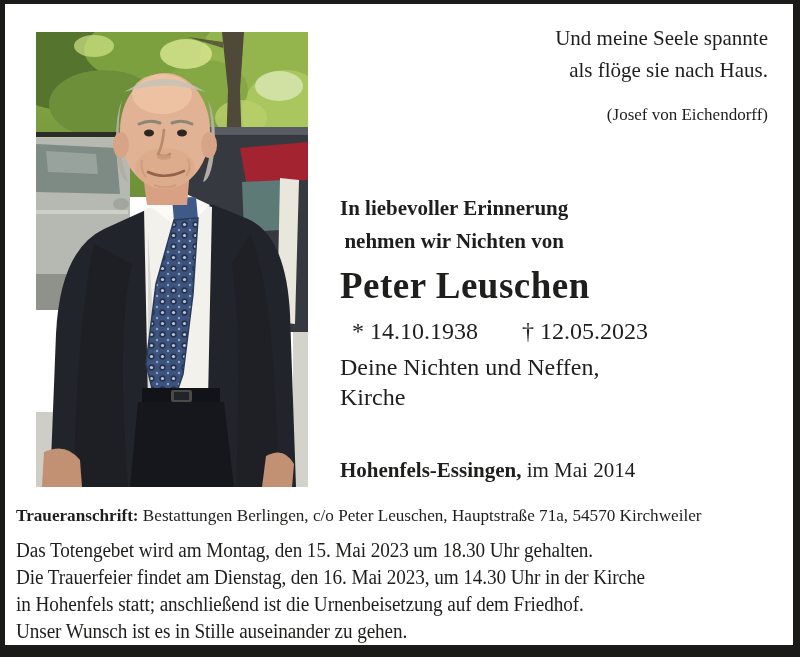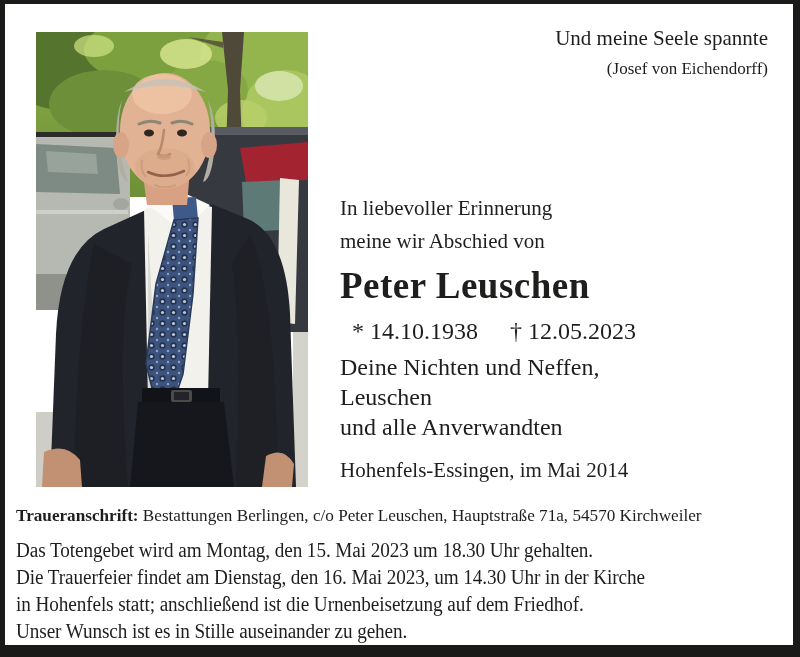--- a/index.html
+++ b/index.html
@@ -24,46 +24,47 @@
     width:272px;height:455px;
     display:block;
   }
   .poem{
     position:absolute;top:18px;right:25px;
     text-align:right;
     font-size:21px;line-height:32px;
     white-space:nowrap;
   }
   .poem-attr{
-    font-size:17px;line-height:24px;margin-top:3px;
+    font-size:17px;line-height:24px;margin-top:17px;
   }
   .intro{
     position:absolute;left:335px;top:188px;
-    font-weight:normal;font-size:21px;line-height:33px;
+    font-weight:bold;font-size:21px;line-height:33px;
     white-space:nowrap;
+    text-align:center;
   }
   .name{
     position:absolute;left:335px;top:261px;
     font-weight:bold;font-size:37px;line-height:42px;
     letter-spacing:0.5px;white-space:nowrap;
   }
   .dates{
     position:absolute;left:347px;top:312px;
     font-size:24px;line-height:30px;white-space:nowrap;
   }
-  .dates .birth{margin-right:32px;}
+  .dates .birth{margin-right:44px;}
   .mourners{
     position:absolute;left:335px;top:348px;
     font-size:24px;line-height:30px;white-space:nowrap;
   }
   .place-date{
     position:absolute;left:335px;top:452px;
     font-size:21px;line-height:28px;white-space:nowrap;
   }
-  .place-date .place{font-weight:normal;}
+  .place-date .place{font-weight:bold;}
   .address{
     position:absolute;left:11px;top:499px;
     font-size:17.5px;line-height:24px;white-space:nowrap;
     transform:scaleX(0.98);transform-origin:0 0;
   }
   .address .label{font-weight:bold;}
   .details{
     position:absolute;left:11px;top:533px;
     font-size:20px;line-height:27px;white-space:nowrap;
     transform:scaleX(0.96);transform-origin:0 0;
@@ -173,38 +174,38 @@
       <ellipse cx="128" cy="125" rx="7" ry="3" fill="#c99979" opacity="0.8"></ellipse>
       <path d="M112 140 Q129 148 148 139" stroke="#96604d" stroke-width="2.5" fill="none" stroke-linecap="round"></path>
       <path d="M106 128 Q104 138 110 145" stroke="#cf9d7d" stroke-width="2" fill="none"></path>
       <path d="M152 127 Q156 137 150 144" stroke="#cf9d7d" stroke-width="2" fill="none"></path>
       <path d="M118 153 Q129 158 140 153" stroke="#cf9d7d" stroke-width="2" fill="none"></path>
     </g>
   </svg>
 
   <div class="poem">
     <div>Und meine Seele spannte</div>
+    <div>als flöge sie nach Haus.</div>
     <div class="poem-attr">(Josef von Eichendorff)</div>
   </div>
 
   <div class="intro">
     <div>In liebevoller Erinnerung</div>
-    <div>meine wir Abschied von</div>
+    <div>nehmen wir Nichten von</div>
   </div>
 
   <div class="name">Peter Leuschen</div>
 
   <div class="dates">
     <span class="birth"><span>*</span> <span>14.10.1938</span></span><span class="death"><span>†</span> <span>12.05.2023</span></span>
   </div>
 
   <div class="mourners">
     <div>Deine Nichten und Neffen,</div>
-    <div>Leuschen</div>
-    <div>und alle Anverwandten</div>
+    <div>Kirche</div>
   </div>
 
   <div class="place-date">
     <span class="place">Hohenfels-Essingen,</span><span> im Mai 2014</span>
   </div>
 
   <div class="address">
     <span class="label">Traueranschrift:</span><span> Bestattungen Berlingen, c/o Peter Leuschen, Hauptstraße 71a, 54570 Kirchweiler</span>
   </div>
 

